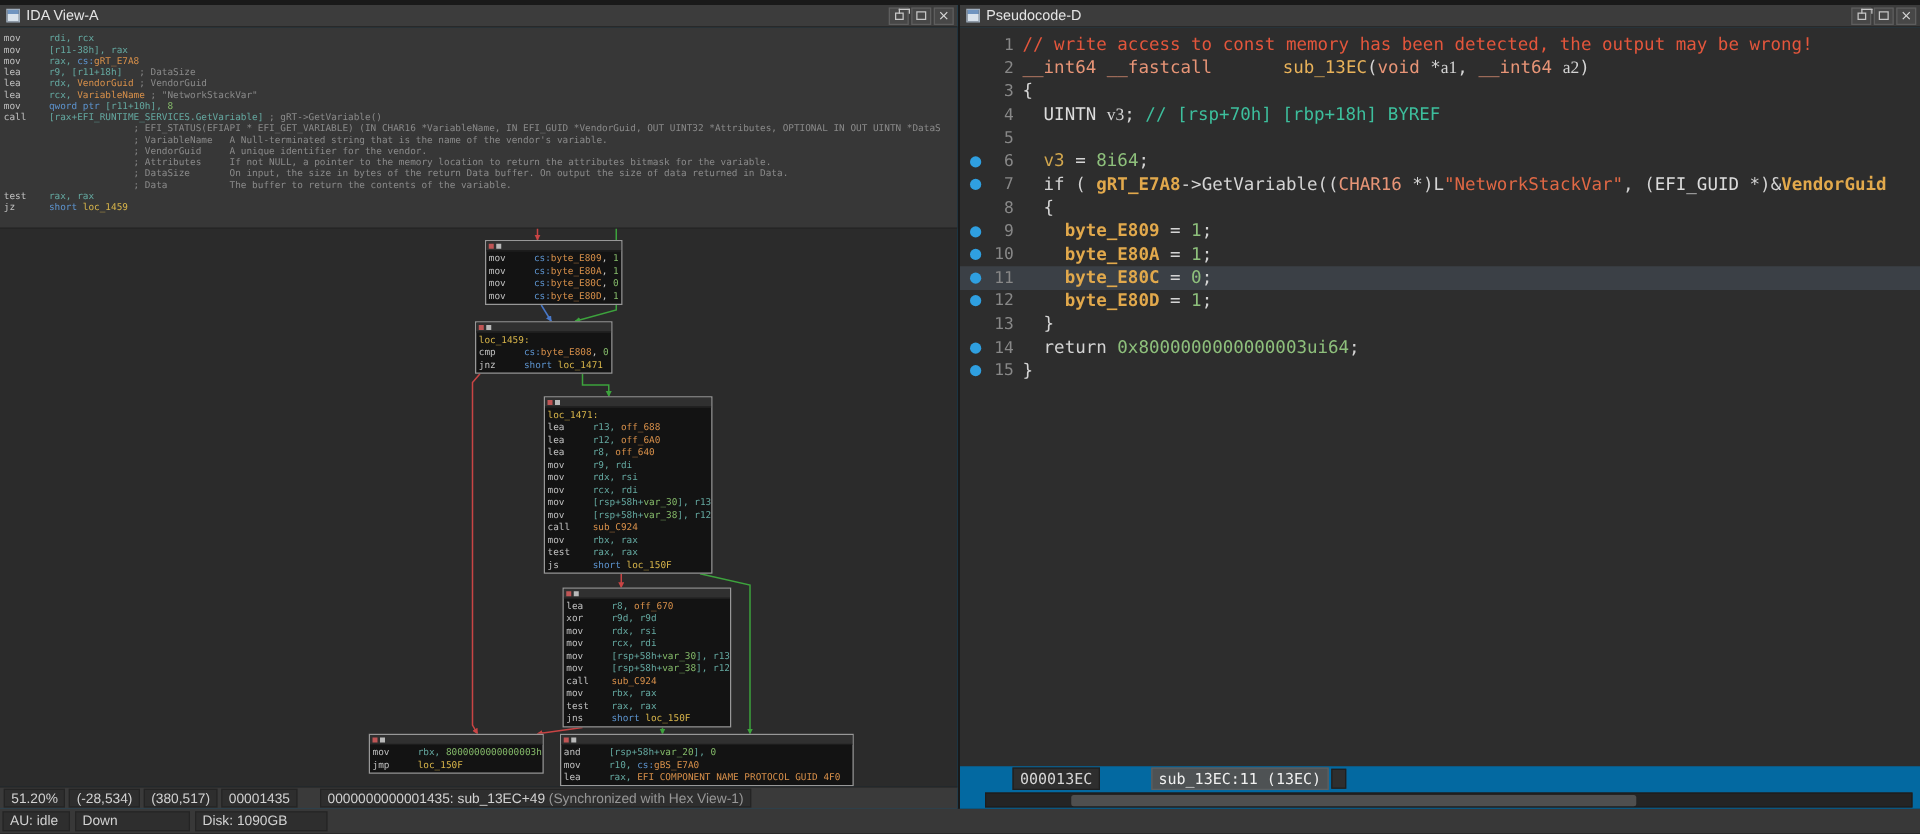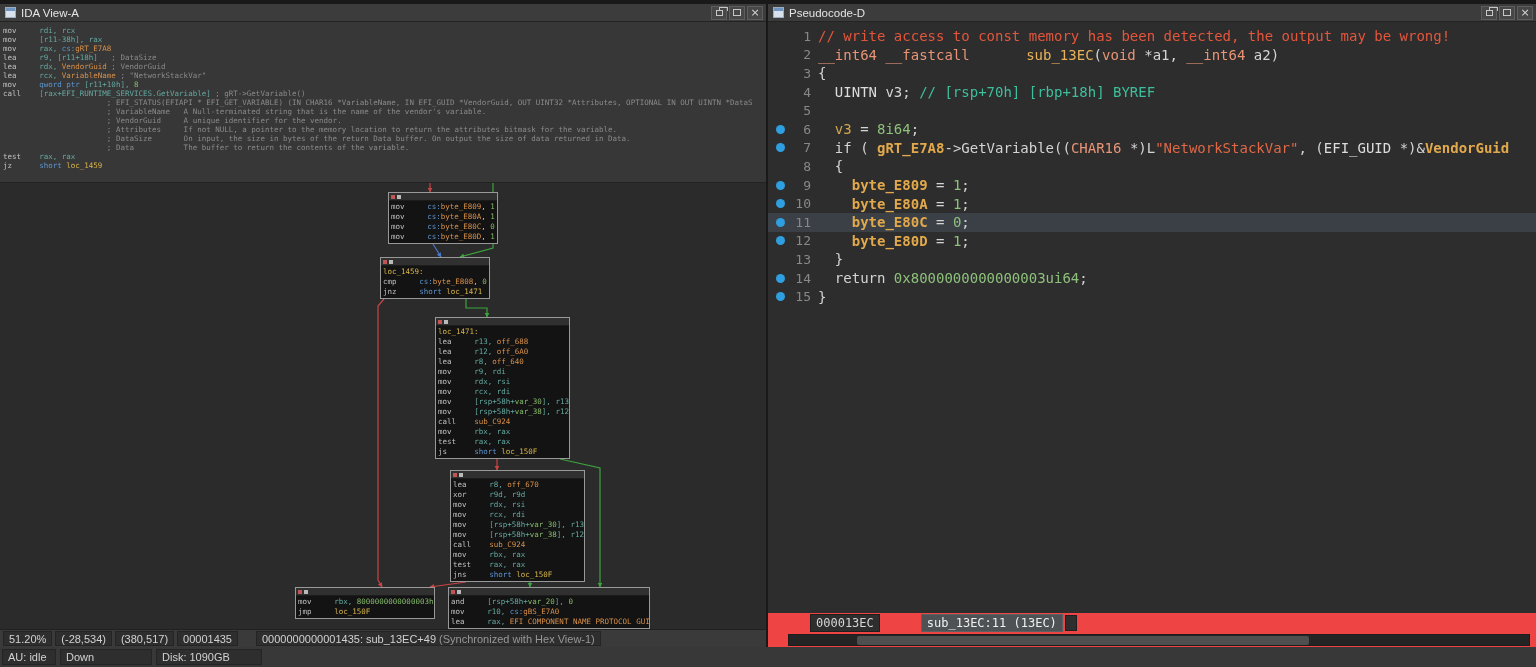--- a/index.html
+++ b/index.html
@@ -1,19 +1,19 @@
 <!DOCTYPE html>
 <html><head>
 <meta charset="utf-8">
 <style>
   * { box-sizing: border-box; margin: 0; padding: 0; }
   html, body { width: 1536px; height: 667px; overflow: hidden; background: #191919; font-family: "Liberation Sans", sans-serif; }
 
   .main-row { display: flex; margin-top: 4px; height: 643px; gap: 2px; }
-  .panel { background: #ef4444; display: flex; flex-direction: column; }
+  .panel { background: #0369a1; display: flex; flex-direction: column; }
   #left-panel { width: 766px; }
   #right-panel { width: 768px; }
 
   .titlebar { height: 18px; background: #3c3c3c; display: flex; align-items: center; padding: 0 3px 0 5px; border-bottom: 1px solid #232323; flex: none; }
   .ticon { width: 11px; height: 11px; border: 1px solid #9eadbd; background: linear-gradient(#6f94c0 0 3px, #d8e2ec 3px); margin-right: 5px; flex: none; }
   .ttext { color: #e4e4e4; font-size: 11.5px; flex: 1; }
   .tbtns { display: flex; gap: 2px; }
   .tbtn { width: 16px; height: 14px; background: #474747; border: 1px solid #5e5e5e; display: flex; align-items: center; justify-content: center; }
   .ic-restore { width: 7px; height: 6px; border: 1px solid #c6c6c6; position: relative; background: #474747; }
   .ic-restore::before { content: ""; position: absolute; left: 2px; top: -4px; width: 7px; height: 3px; border: 1px solid #c6c6c6; border-bottom: none; }
@@ -70,21 +70,21 @@
   .dot { width: 9px; height: 9px; border-radius: 50%; background: #2f9fe0; margin-left: 8px; flex: none; }
   .dot.off { background: transparent; }
   .lnum { width: 24px; margin-left: 2px; text-align: right; color: #888; font-size: 13px; flex: none; font-family: "DejaVu Sans Mono", monospace; }
   .ltext { margin-left: 7px; }
 
   .pcode .tk-warn { color: #e4563c; }
   .pcode .tk-ty { color: #e89577; }
   .pcode .tk-ty2 { color: #dcdcdc; }
   .pcode .tk-fn { color: #e8b25a; margin-left: 48px; }
   .pcode .tk-w { color: #d4d4d4; }
-  .pcode .tk-lv { color: #d4d4d4; }
+  .pcode .tk-lv { color: #d4d4d4; font-family: Liberation Serif, serif; }
   .pcode .tk-v { color: #d2a74e; }
   .pcode .tk-cmt { color: #3dbf9d; }
   .pcode .tk-num { color: #8ec07c; }
   .pcode .tk-gv { color: #e2a94c; font-weight: bold; }
   .pcode .tk-str { color: #e06845; }
 
   #jump-row { height: 20px; display: flex; align-items: center; padding-left: 42px; gap: 2px; flex: none; }
   .chip { font-family: "DejaVu Sans Mono", monospace; font-size: 12px; color: #d6d6d6; border: 1px solid #1f1f1f; background: #2e2e2e; padding: 1px 5px; }
   .chip.sel { background: #4e5254; border-color: #5c6062; color: #f0f0f0; margin-left: 39px; }
   .chip.stub { width: 12px; height: 16px; padding: 0; }
@@ -220,21 +220,21 @@
         <div class="gnode" style="left: 295px; top: 565px; width: 140px;">
           <div class="gnode-title">
             <span class="nico red"></span>
             <span class="nico gray"></span>
           </div>
           <div class="gnode-body asm">
             <div class="asm-line"><span class="tk-mn">mov     </span><span class="tk-reg">rbx, </span><span class="tk-num">8000000000000003h</span></div>
             <div class="asm-line"><span class="tk-mn">jmp     </span><span class="tk-lbl">loc_150F</span></div>
           </div>
         </div>
-        <div class="gnode" style="left: 448px; top: 565px; width: 202px;">
+        <div class="gnode" style="left: 448px; top: 565px; width: 235px;">
           <div class="gnode-title">
             <span class="nico red"></span>
             <span class="nico gray"></span>
           </div>
           <div class="gnode-body asm">
             <div class="asm-line"><span class="tk-mn">and     </span><span class="tk-reg">[rsp+58h+</span><span class="tk-sv">var_20</span><span class="tk-reg">], </span><span class="tk-num">0</span></div>
             <div class="asm-line"><span class="tk-mn">mov     </span><span class="tk-reg">r10, </span><span class="tk-kw">cs:</span><span class="tk-gv">gBS_E7A0</span></div>
             <div class="asm-line"><span class="tk-mn">lea     </span><span class="tk-reg">rax, </span><span class="tk-gv">EFI COMPONENT NAME PROTOCOL GUID 4F0</span></div>
           </div>
         </div>

